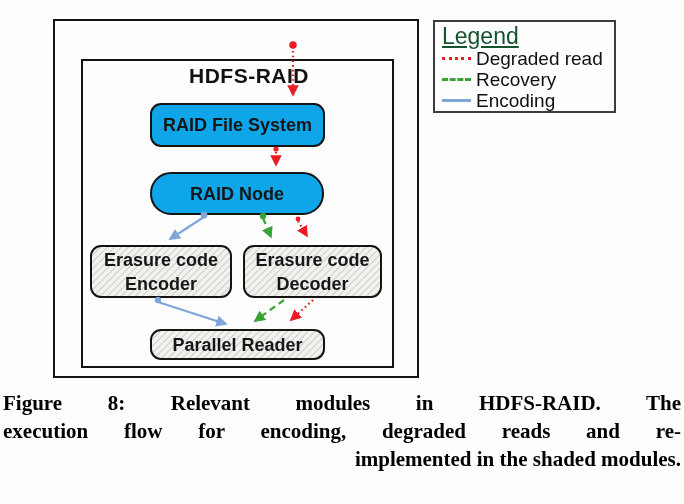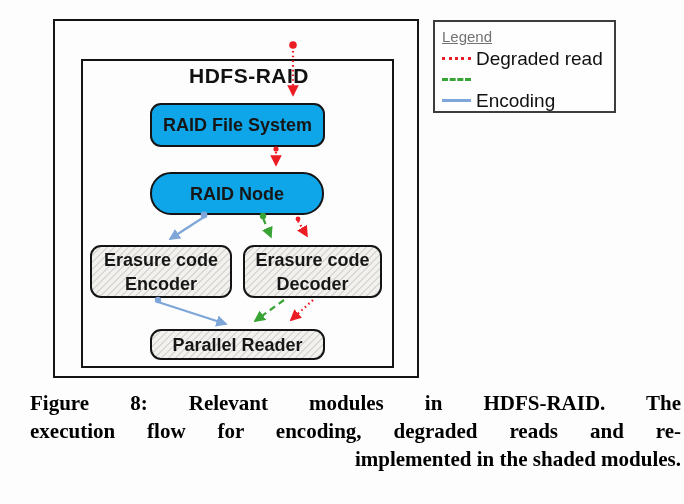--- a/index.html
+++ b/index.html
@@ -58,33 +58,33 @@
   .blue  { stroke: #7ea6d9; }
   .dotted { stroke-dasharray: 1.6 3.1; }
   .dashed { stroke-dasharray: 6.5 4.5; }
 
   .legend-box {
     position: absolute; left: 433px; top: 20px; width: 183px; height: 93px;
     border: 2px solid #3d3d3d; background: #fefefe;
     padding: 3px 7px 0 7px;
   }
   .legend-title {
-    font-size: 15px; color: #737373; text-decoration: underline;
+    font-size: 23px; color: #14532d; text-decoration: underline;
     line-height: 23px;
   }
   .legend-row { display: flex; align-items: center; height: 21px; }
   .swatch { display: inline-block; width: 29px; height: 0; margin-right: 5px; }
   .legend-label { font-size: 19px; color: #101010; line-height: 21px; }
 
   .caption {
     position: absolute; left: 3px; top: 389px; width: 678px;
     font-family: "Liberation Serif", serif;
     font-weight: bold; font-size: 21px; line-height: 28px; color: #000;
   }
-  .caption .jline { text-align: justify; text-align-last: justify; margin-left: 27px; }
+  .caption .jline { text-align: justify; text-align-last: justify; }
   .caption .lline { text-align: right; }
 </style>
 </head>
 <body>
 
 <div class="page">
 
   <div class="figure-area">
 
     <div class="outer-box"></div>
@@ -146,20 +146,21 @@
     </svg>
 
     <div class="legend-box">
       <div class="legend-title">Legend</div>
       <div class="legend-row">
         <span class="swatch" style="border-top: 3px dotted rgb(236, 28, 36);"></span>
         <span class="legend-label">Degraded read</span>
       </div>
       <div class="legend-row">
         <span class="swatch" style="border-top: 3px dashed rgb(58, 163, 53);"></span>
+        <span class="legend-label">Recovery</span>
       </div>
       <div class="legend-row">
         <span class="swatch" style="border-top: 3px solid rgb(126, 166, 217);"></span>
         <span class="legend-label">Encoding</span>
       </div>
     </div>
   </div>
 
   <div class="caption">
     <div class="jline">Figure 8:  Relevant modules in HDFS-RAID. The</div>

